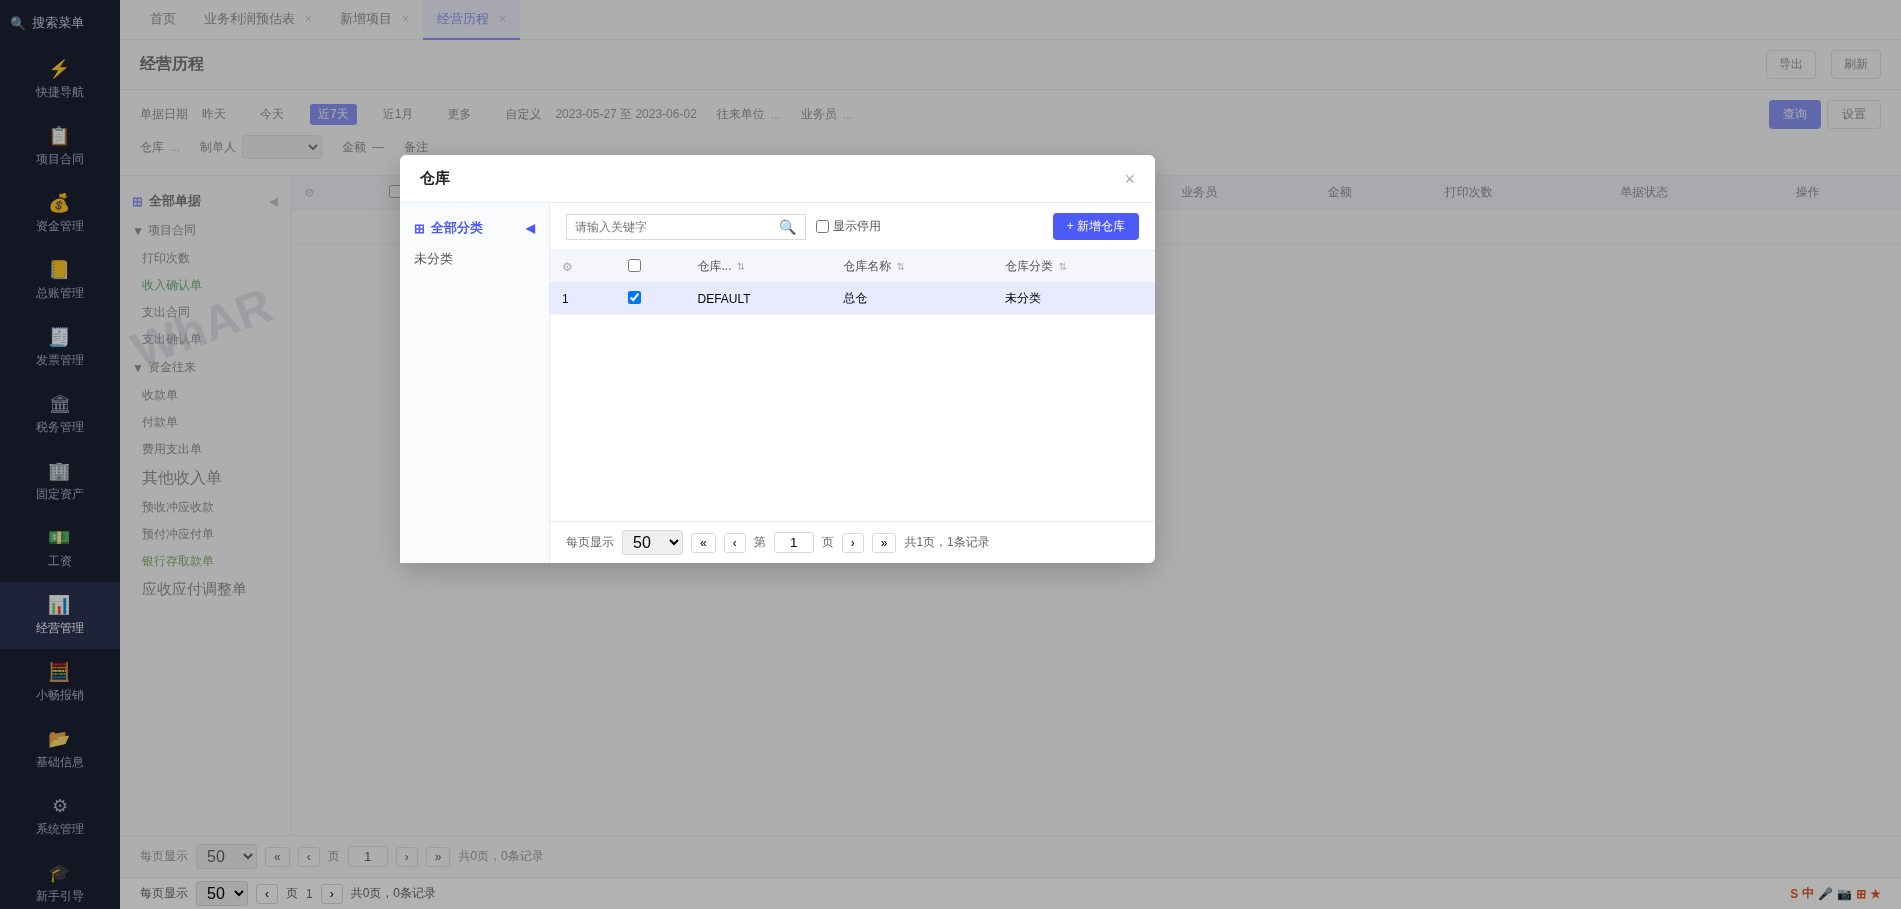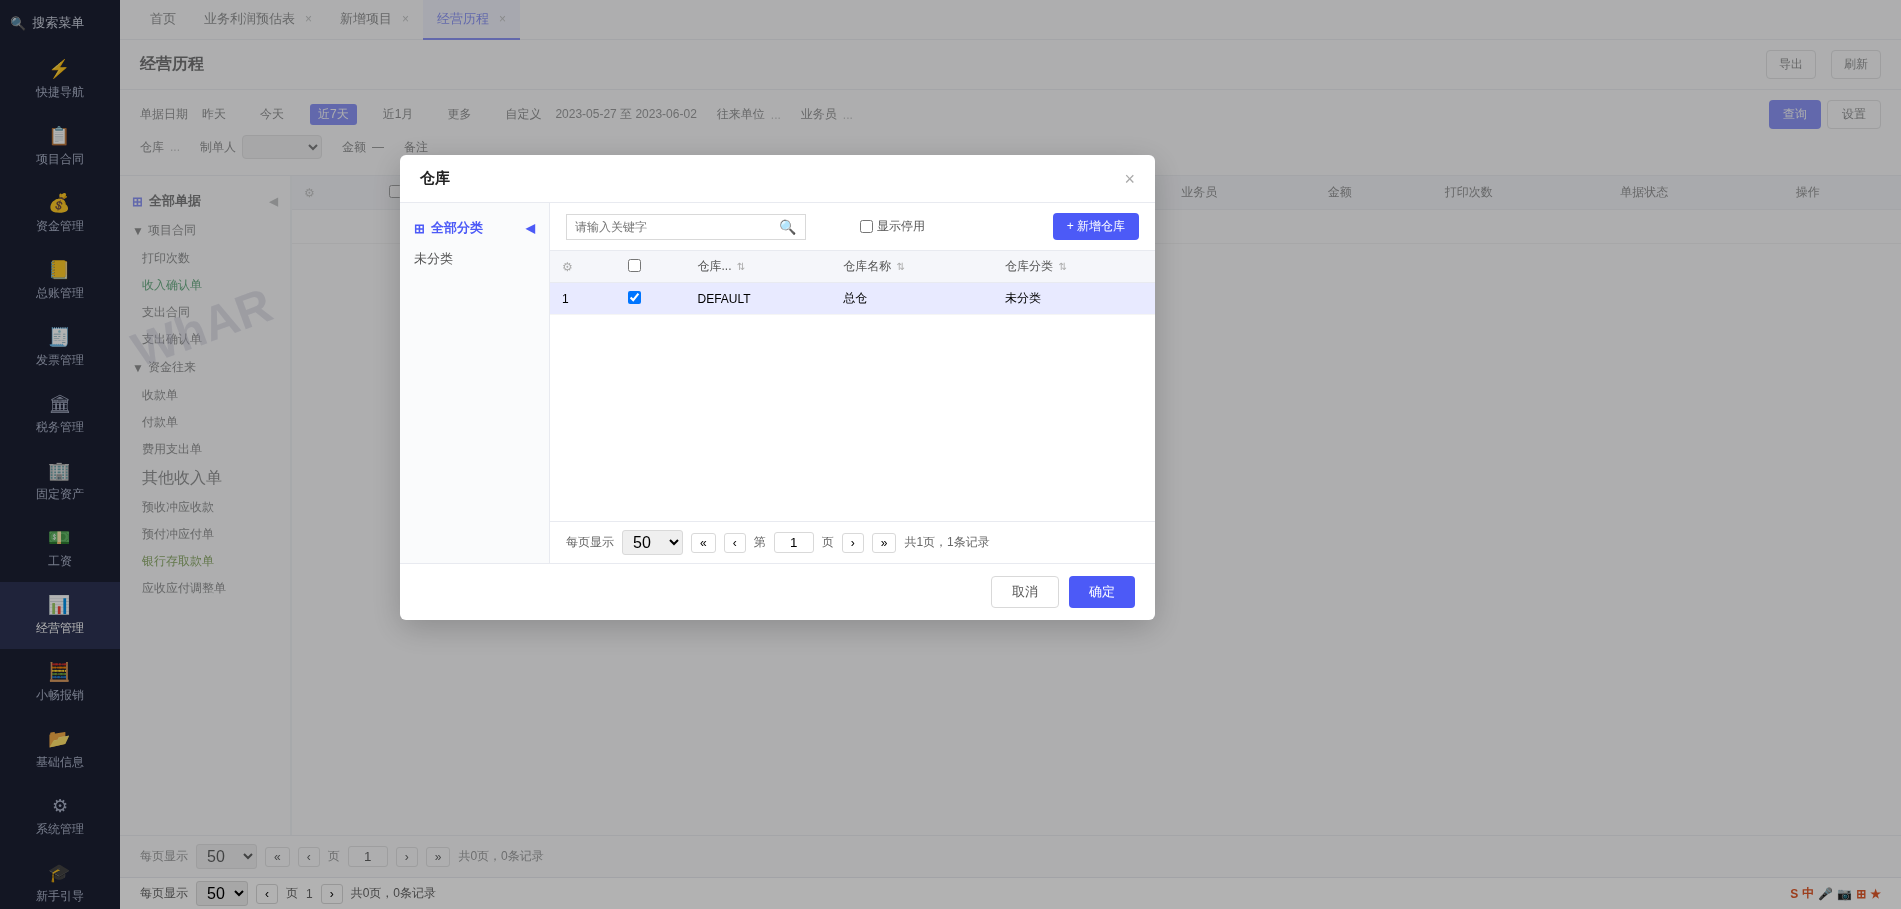--- a/index.html
+++ b/index.html
@@ -145,21 +145,21 @@
       border-bottom: 1px solid #e8eaf0;
     }
     .search-box {
       display: flex; align-items: center; border: 1px solid #d9d9d9; border-radius: 0;
       padding: 4px 8px; flex: 1; max-width: 240px;
     }
     .search-box input {
       border: none; outline: none; font-size: 12px; width: 100%; background: transparent;
     }
     .search-icon { color: #aaa; font-size: 14px; }
-    .show-disabled { display: flex; align-items: center; gap: 4px; font-size: 12px; color: #555; margin-left: 44px; }
+    .show-disabled { display: flex; align-items: center; gap: 4px; font-size: 12px; color: #555; }
     .show-disabled input[type=checkbox] { cursor: pointer; }
 
     
     .modal-table { flex: 1; overflow-y: auto; }
     .modal-table table { width: 100%; border-collapse: collapse; font-size: 12px; }
     .modal-table th {
       background: #f5f6fa; padding: 7px 12px; text-align: left;
       border-bottom: 1px solid #e8eaf0; color: #555; font-weight: normal;
     }
     .modal-table td { padding: 7px 12px; border-bottom: 1px solid #f5f5f5; }
@@ -365,21 +365,21 @@
             <span>▼</span>
             <span>资金往来</span>
           </div>
           <div style="padding: 5px 12px 5px 22px; font-size: 12px; color: #555; cursor: pointer;">收款单</div>
           <div style="padding: 5px 12px 5px 22px; font-size: 12px; color: #555; cursor: pointer;">付款单</div>
           <div style="padding: 5px 12px 5px 22px; font-size: 12px; color: #555; cursor: pointer;">费用支出单</div>
           <div style="padding: 5px 12px 5px 22px; font-size: 16px; color: #555; cursor: pointer;">其他收入单</div>
           <div style="padding: 5px 12px 5px 22px; font-size: 12px; color: #555; cursor: pointer;">预收冲应收款</div>
           <div style="padding: 5px 12px 5px 22px; font-size: 12px; color: #555; cursor: pointer;">预付冲应付单</div>
           <div style="padding: 5px 12px 5px 22px; font-size: 12px; color: #4d7c0f; cursor: pointer;">银行存取款单</div>
-          <div style="padding: 5px 12px 5px 22px; font-size: 12px; color: #555; cursor: pointer;">应收应付调整单</div>
+          <div style="padding: 5px 12px 5px 22px; font-size: 15px; color: #555; cursor: pointer;">应收应付调整单</div>
         </div>
       </div>
 
       <div class="table-area" style="flex:1;">
         <table class="data-table">
           <thead>
             <tr>
               <th><span class="gear-icon">⚙</span></th>
               <th><input type="checkbox" style=""></th>
               <th>单据类型</th>
@@ -488,24 +488,20 @@
         <span>第</span>
         <input class="page-input" type="text" value="1" style="">
         <span>页</span>
         <button class="page-btn">›</button>
         <button class="page-btn">»</button>
         <span>共1页，1条记录</span>
       </div>
     </div>
   </div>
 
-  <div class="modal-footer">
-    <button class="btn-cancel">取消</button>
-    <button class="btn-confirm">确定</button>
-  </div>
 </div>
 
 <div class="status-bar">
   <div style="display:flex; align-items:center; gap:8px;">
     <span>每页显示</span>
     <select class="page-size-select"><option>50</option></select>
     <button class="page-btn">‹</button>
     <span>页</span>
     <span>1</span>
     <button class="page-btn">›</button>

